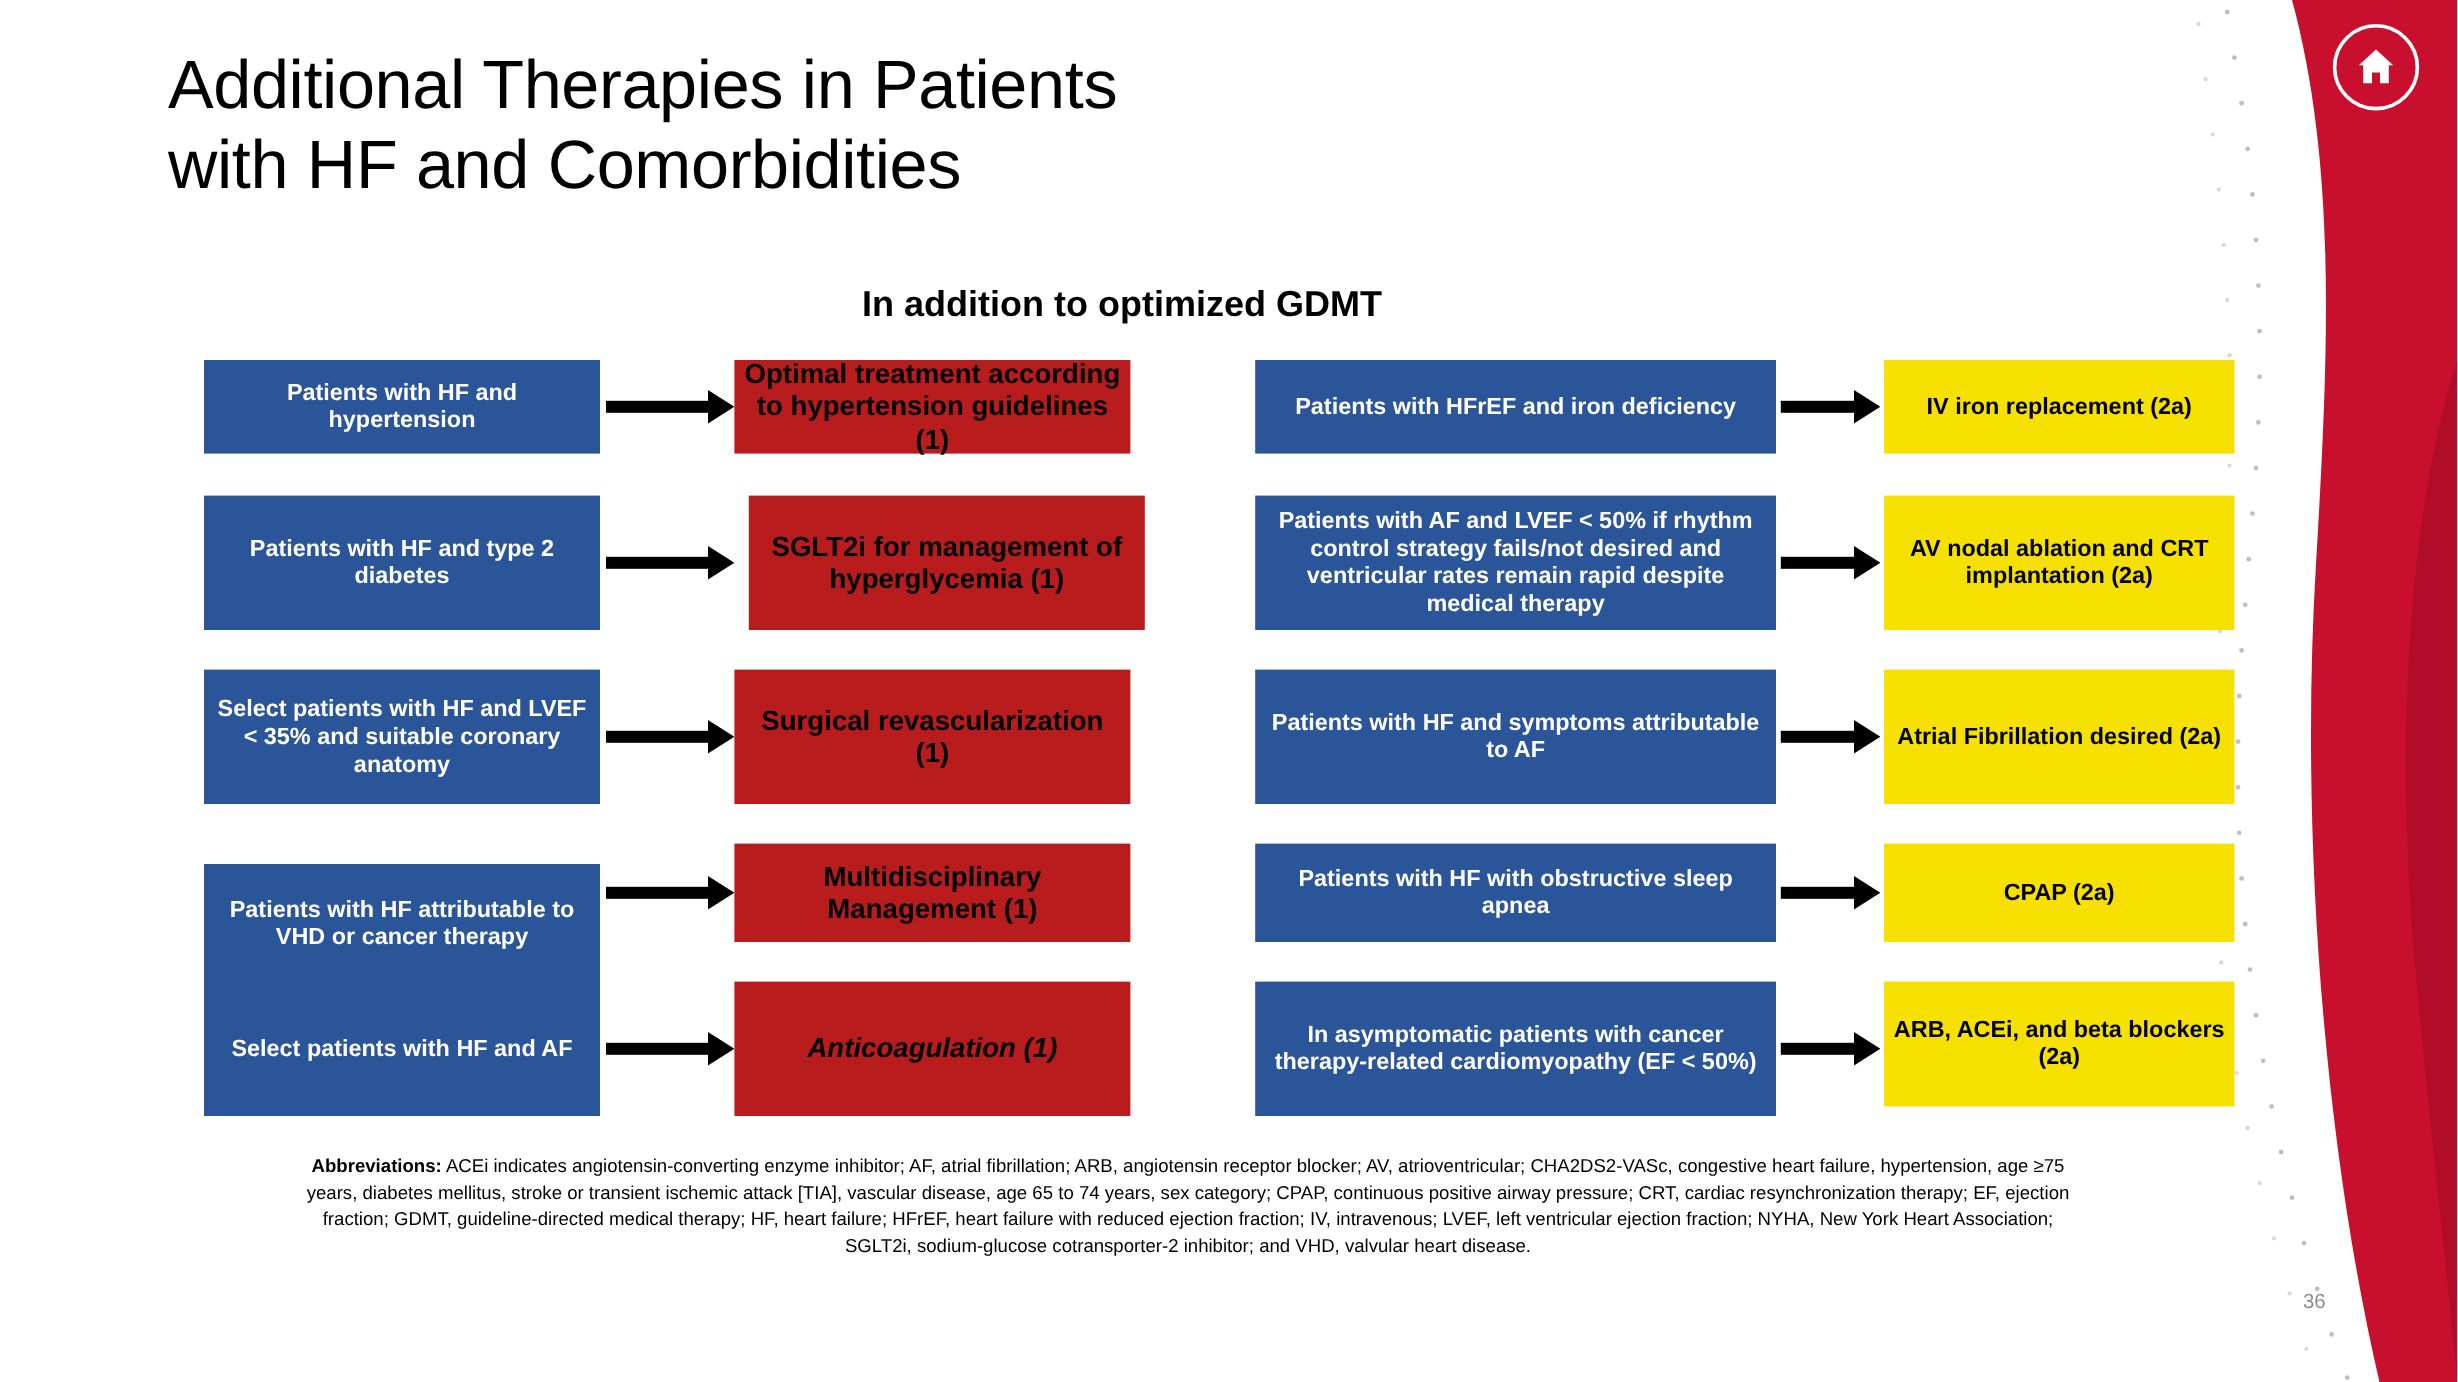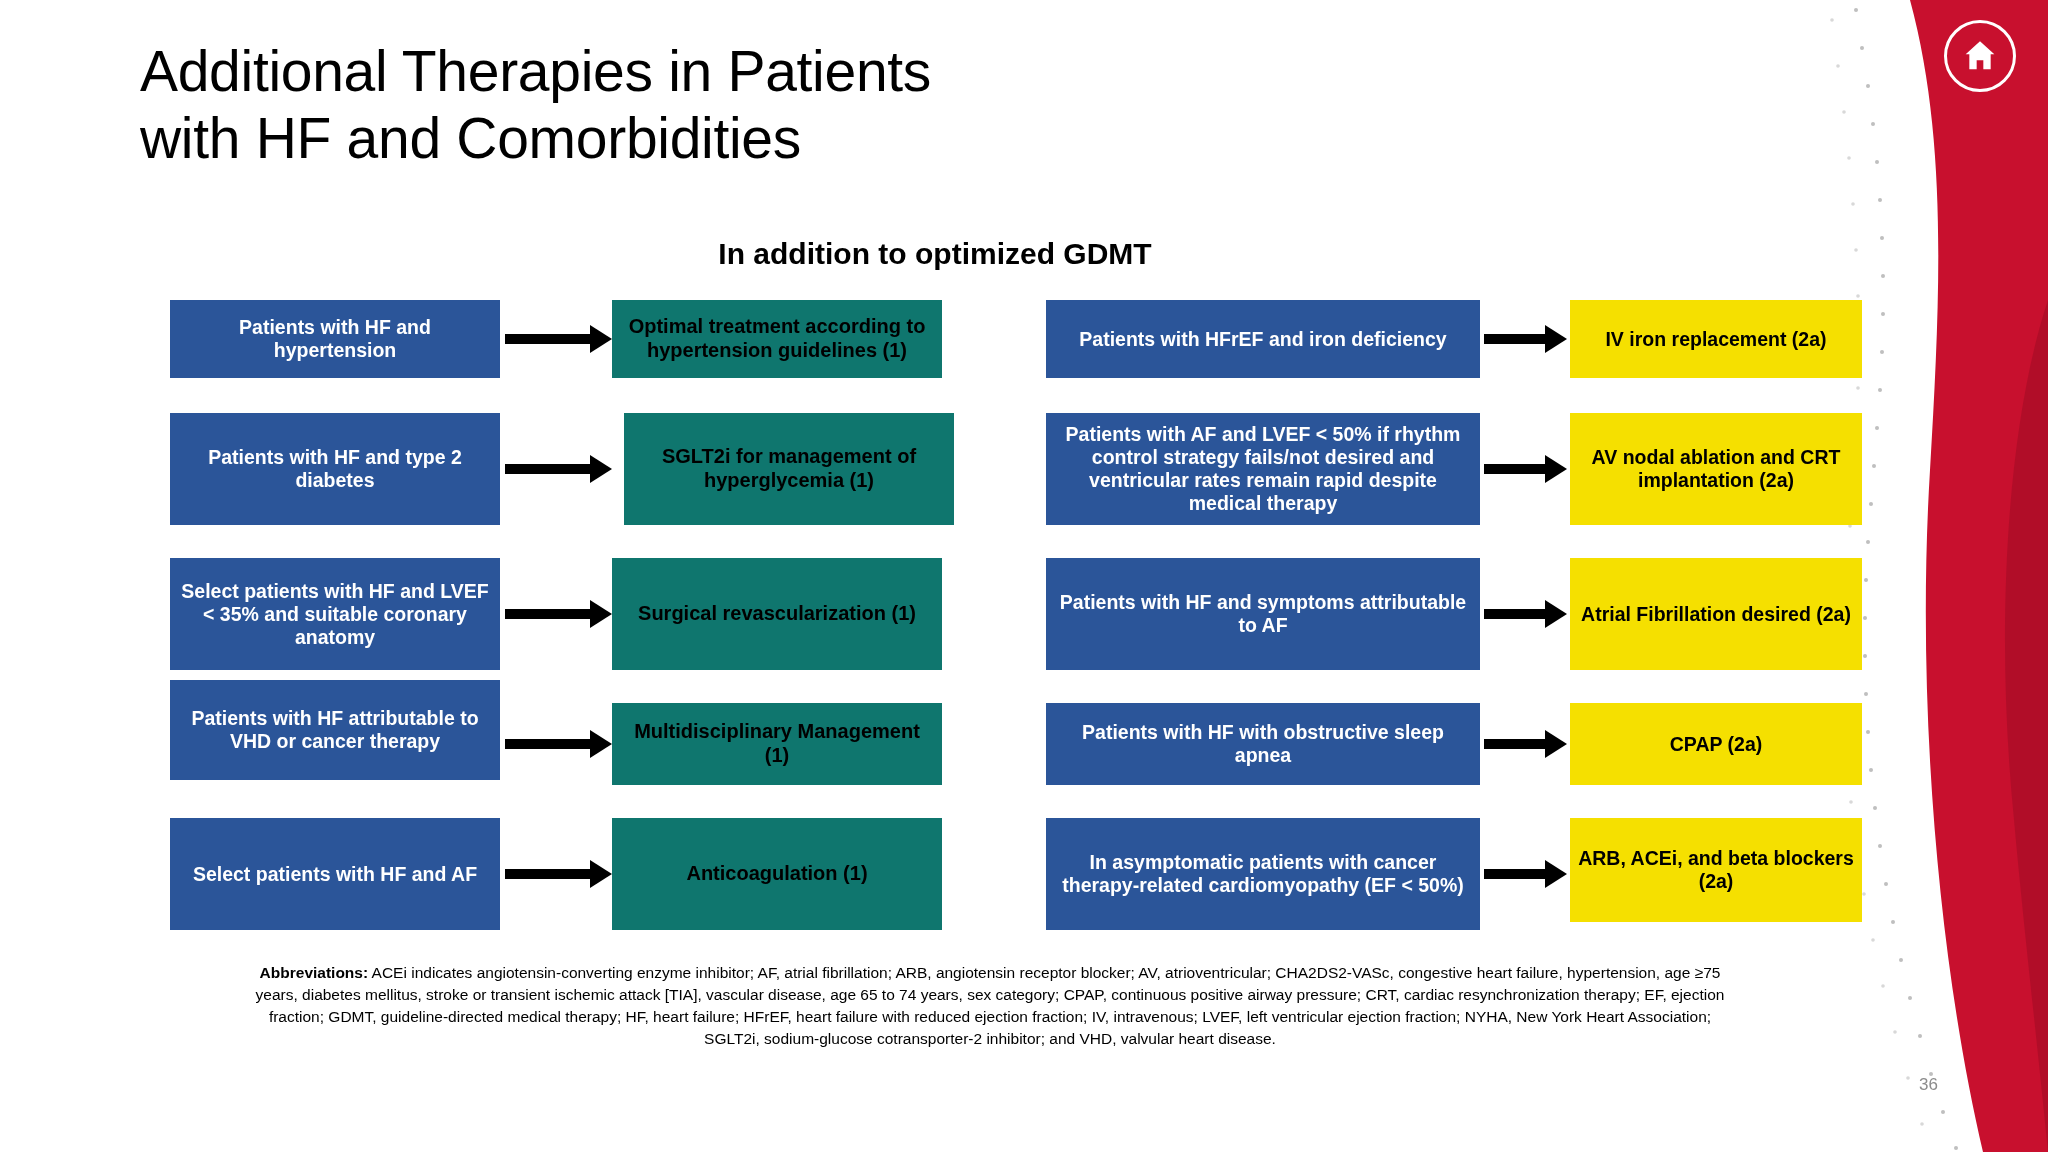--- a/index.html
+++ b/index.html
@@ -105,21 +105,21 @@
     display: flex;
     align-items: center;
     justify-content: center;
     text-align: center;
     padding: 4px 8px;
     font-weight: bold;
     line-height: 1.18;
   }
 
   .box-blue  { background: #2B5599; color: #ffffff; font-size: 19.5px; }
-  .box-green { background: #0f766e; color: #000000; font-size: 20px; }
+  .box-green { background: #b91c1c; color: #000000; font-size: 23px; }
   .box-yellow{ background: #F5E000; color: #000000; font-size: 19.5px; }
 
   
   .arrow {
     position: absolute;
     height: 0;
     display: block;
   }
   .arrow .shaft {
     position: absolute;
@@ -276,21 +276,21 @@
   </div>
 
   <div class="subheading">In addition to optimized GDMT</div>
 
   <div class="flow">
 
     <div class="flow-col col-src-left">
       <div class="row box-blue" style="top:0px;   left:0; width:330px; height:78px;">Patients with HF and hypertension</div>
       <div class="row box-blue" style="top:113px; left:0; width:330px; height:112px;">Patients with HF and type 2 diabetes</div>
       <div class="row box-blue" style="top:258px; left:0; width:330px; height:112px;">Select patients with HF and LVEF &lt; 35% and suitable coronary anatomy</div>
-      <div class="row box-blue" style="top:380px; left:0; width:330px; height:100px;">Patients with HF attributable to VHD or cancer therapy</div>
+      <div class="row box-blue" style="top:420px; left:0; width:330px; height:100px;">Patients with HF attributable to VHD or cancer therapy</div>
       <div class="row box-blue" style="top:518px; left:0; width:330px; height:112px;">Select patients with HF and AF</div>
     </div>
 
     <div>
       <div class="arrow" style="left:505px; top:39px;">
         <div class="shaft" style="width:88px;"></div>
           <div class="head" style="left:85px;"></div>
       </div>
       <div class="arrow" style="left:505px; top:169px;">
         <div class="shaft" style="width:88px;"></div>
@@ -308,21 +308,21 @@
         <div class="shaft" style="width:88px;"></div>
           <div class="head" style="left:85px;"></div>
       </div>
     </div>
 
     <div class="flow-col col-dst-left">
       <div class="row box-green" style="top:0px;   left:0; width:330px; height:78px;">Optimal treatment according to hypertension guidelines (1)</div>
       <div class="row box-green" style="top:113px; left:0; width:330px; height:112px;margin-left:12px;">SGLT2i for management of hyperglycemia (1)</div>
       <div class="row box-green" style="top:258px; left:0; width:330px; height:112px;">Surgical revascularization (1)</div>
       <div class="row box-green" style="top:403px; left:0; width:330px; height:82px;">Multidisciplinary Management (1)</div>
-      <div class="row box-green" style="top:518px; left:0; width:330px; height:112px;">Anticoagulation (1)</div>
+      <div class="row box-green" style="top:518px; left:0; width:330px; height:112px;font-style:italic;">Anticoagulation (1)</div>
     </div>
 
     <div class="flow-col col-src-right">
       <div class="row box-blue" style="top:0px;   left:0; width:434px; height:78px;">Patients with HFrEF and iron deficiency</div>
       <div class="row box-blue" style="top:113px; left:0; width:434px; height:112px;">Patients with AF and LVEF &lt; 50% if rhythm control strategy fails/not desired and ventricular rates remain rapid despite medical therapy</div>
       <div class="row box-blue" style="top:258px; left:0; width:434px; height:112px;">Patients with HF and symptoms attributable to AF</div>
       <div class="row box-blue" style="top:403px; left:0; width:434px; height:82px;">Patients with HF with obstructive sleep apnea</div>
       <div class="row box-blue" style="top:518px; left:0; width:434px; height:112px;">In asymptomatic patients with cancer therapy-related cardiomyopathy (EF &lt; 50%)</div>
     </div>
 

